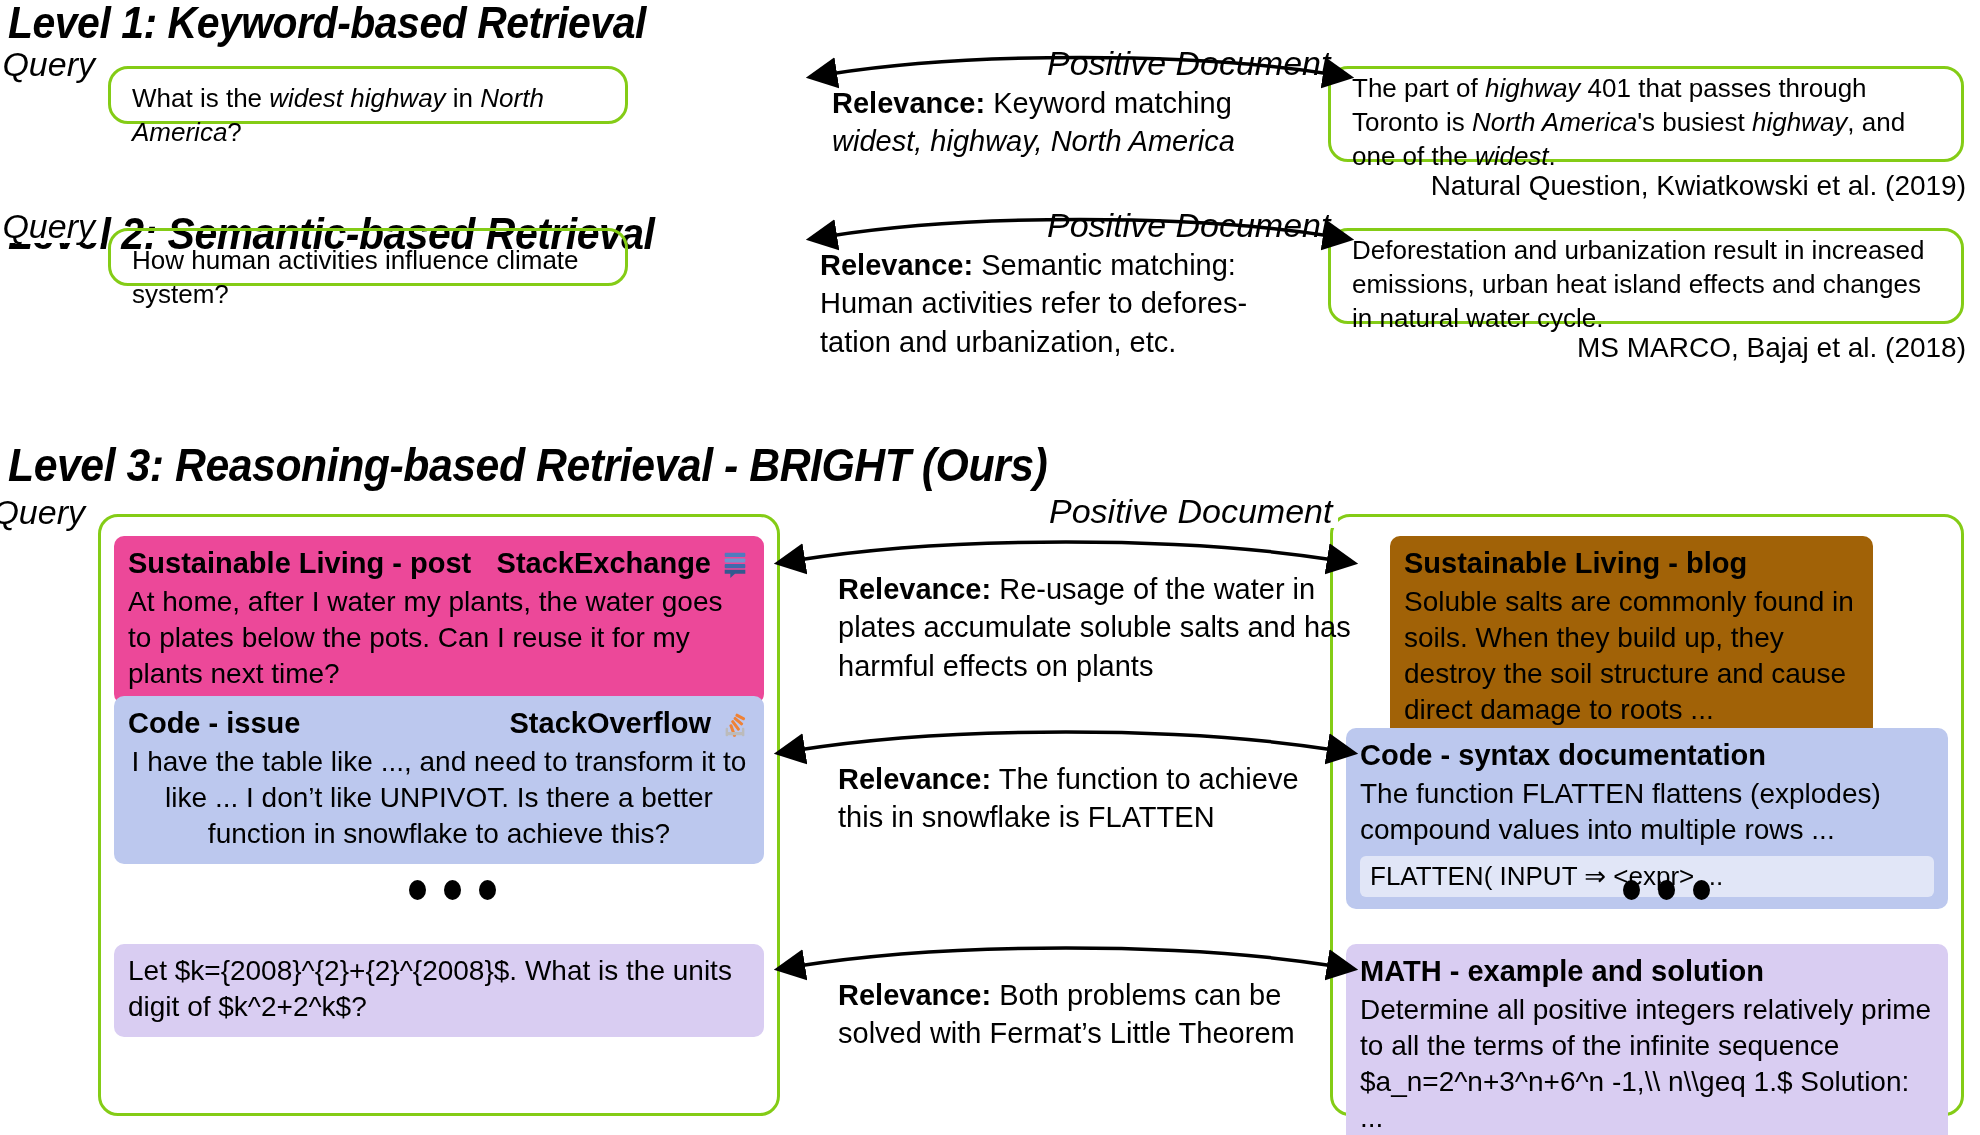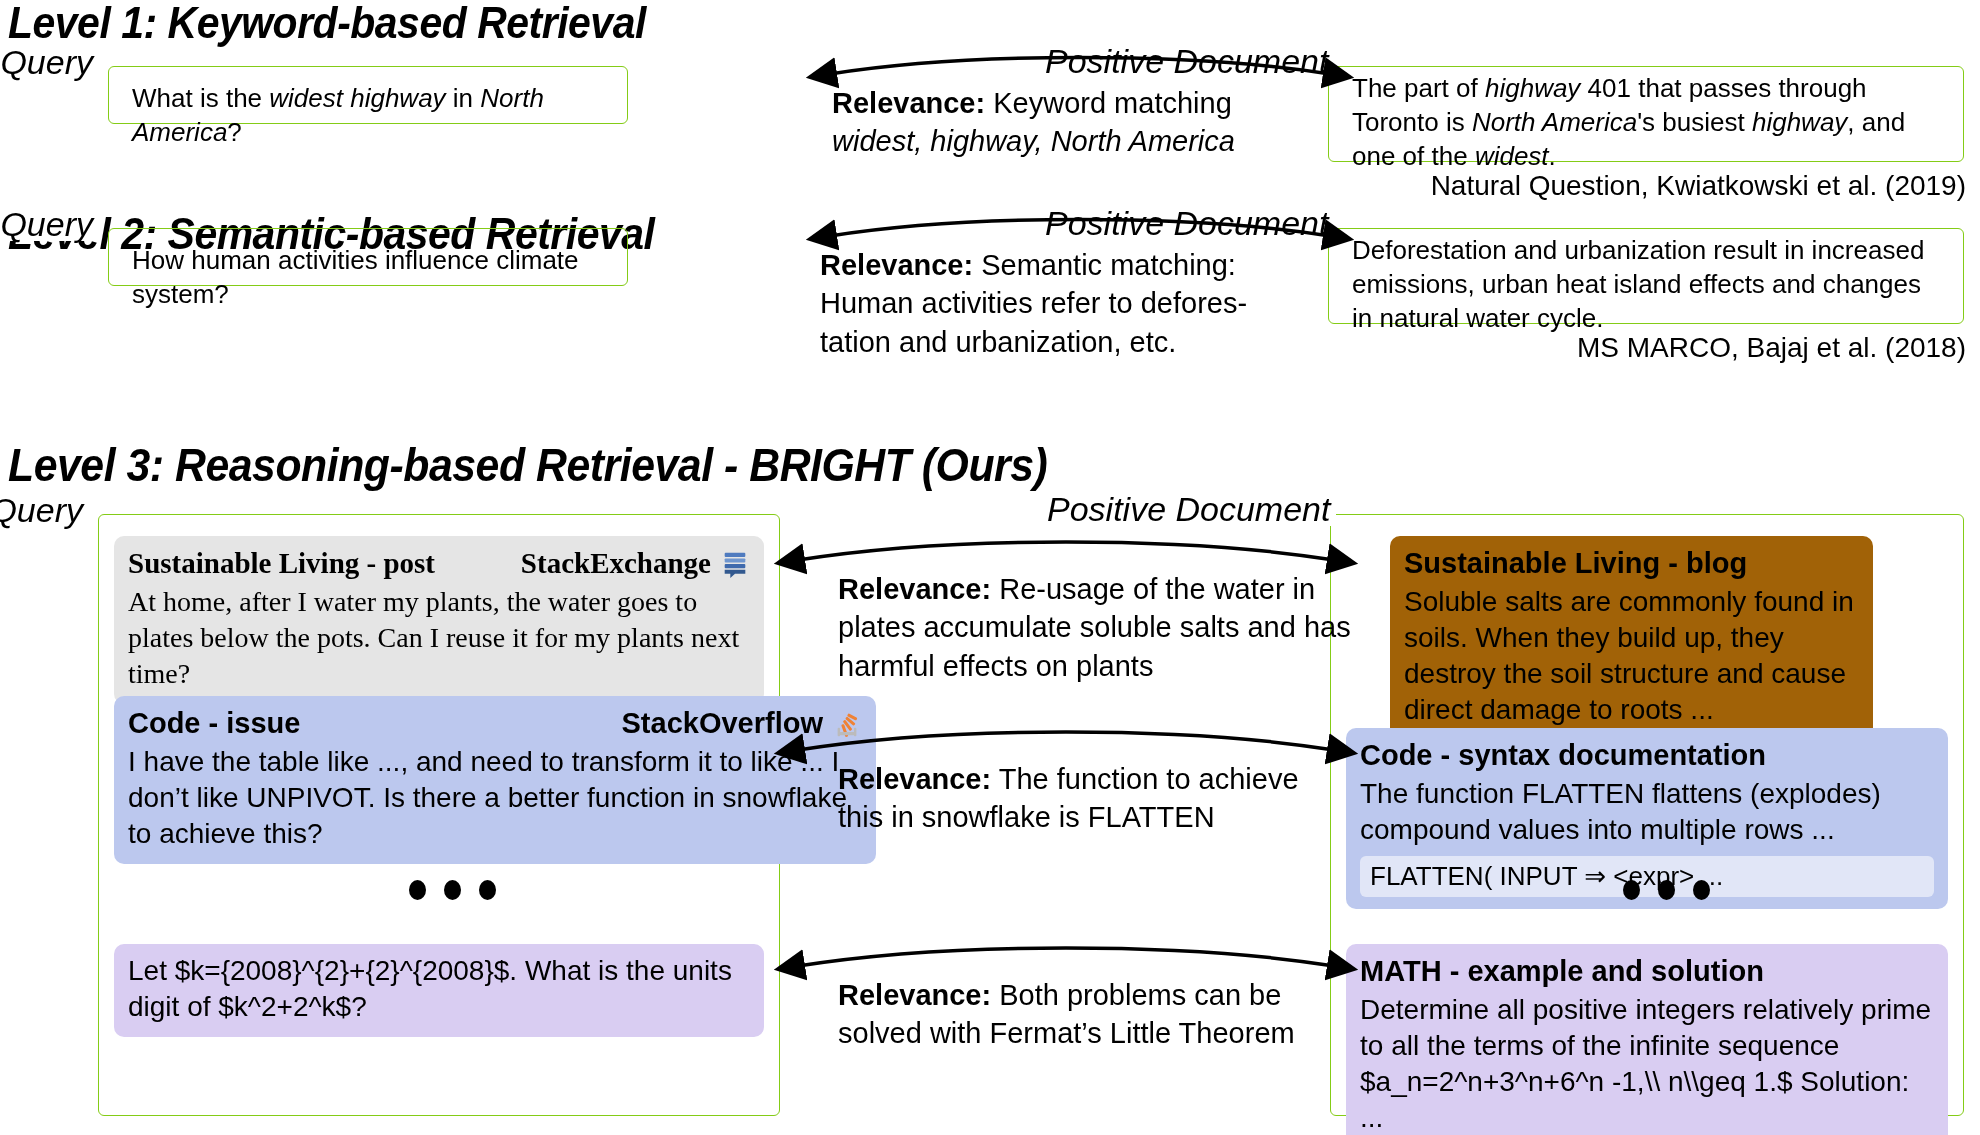--- a/index.html
+++ b/index.html
@@ -23,22 +23,22 @@
     letter-spacing: -0.5px;
     white-space: nowrap;
     transform: scaleX(0.93);
     transform-origin: left center;
   }
 
   
   .panel {
     position: absolute;
     box-sizing: border-box;
-    border: 1px solid #84cc16;
-    border-radius: 6px;
+    border: 3px solid #84cc16;
+    border-radius: 20px;
   }
   .panel-legend {
     position: absolute;
     font-style: italic;
     font-size: 34px;
     background: #ffffff;
     padding: 0 6px;
     white-space: nowrap;
     line-height: 1;
   }
@@ -191,38 +191,38 @@
 <div class="level-title" style="left:8px; top:438px; font-size:46px;">Level 3: Reasoning-based Retrieval - BRIGHT (Ours)</div>
 
 <div class="panel" style="left:98px; top:514px; width:682px; height:602px;">
   <span class="panel-legend legend-left">Query</span>
 </div>
 
 <div class="panel" style="left:1330px; top:514px; width:634px; height:602px;">
   <span class="panel-legend legend-top" style="left:-290px; top:-23px;">Positive Document</span>
 </div>
 
-<div class="card" style="left:114px; top:536px; width:650px; background:#e5e5e5;font-family:Liberation Serif, serif;">
+<div class="card" style="left:114px; top:536px; width:650px; background:#ec4899;">
   <div class="card-head">
     <span class="title">Sustainable Living - post</span>
     <span class="spacer"></span>
     <span class="source">StackExchange</span>
     <span class="src-icon">
       <svg viewBox="0 0 32 32" width="30" height="30">
         <rect x="5" y="4" width="22" height="4.4" rx="1" fill="#4f7bbf"></rect>
         <rect x="5" y="10" width="22" height="4.4" rx="1" fill="#6f96cf"></rect>
         <rect x="5" y="16" width="22" height="4.4" rx="1" fill="#3f6aad"></rect>
         <path d="M5 22 h22 v4.4 h-11 l-5 4.6 v-4.6 h-6 z" fill="#32598f"></path>
       </svg>
     </span>
   </div>
   <div class="card-body">At home, after I water my plants, the water goes to plates below the pots. Can I reuse it for my plants next time?</div>
 </div>
 
-<div class="card" style="left:114px; top:696px; width:762px; background:#bcc8ee;">
+<div class="card" style="left:114px; top:696px; width:650px; background:#bcc8ee;text-align:center;">
   <div class="card-head">
     <span class="title">Code - issue</span>
     <span class="spacer"></span>
     <span class="source">StackOverflow</span>
     <span class="src-icon">
       <svg viewBox="0 0 32 32" width="30" height="30">
         <g fill="#ef8236">
           <rect x="20" y="3" width="3.2" height="11" rx="1.2" transform="rotate(-62 21.6 8.5)"></rect>
           <rect x="18" y="7" width="3.2" height="12" rx="1.2" transform="rotate(-50 19.6 13)"></rect>
           <rect x="15" y="11" width="3.2" height="13" rx="1.2" transform="rotate(-37 16.6 17.5)"></rect>

